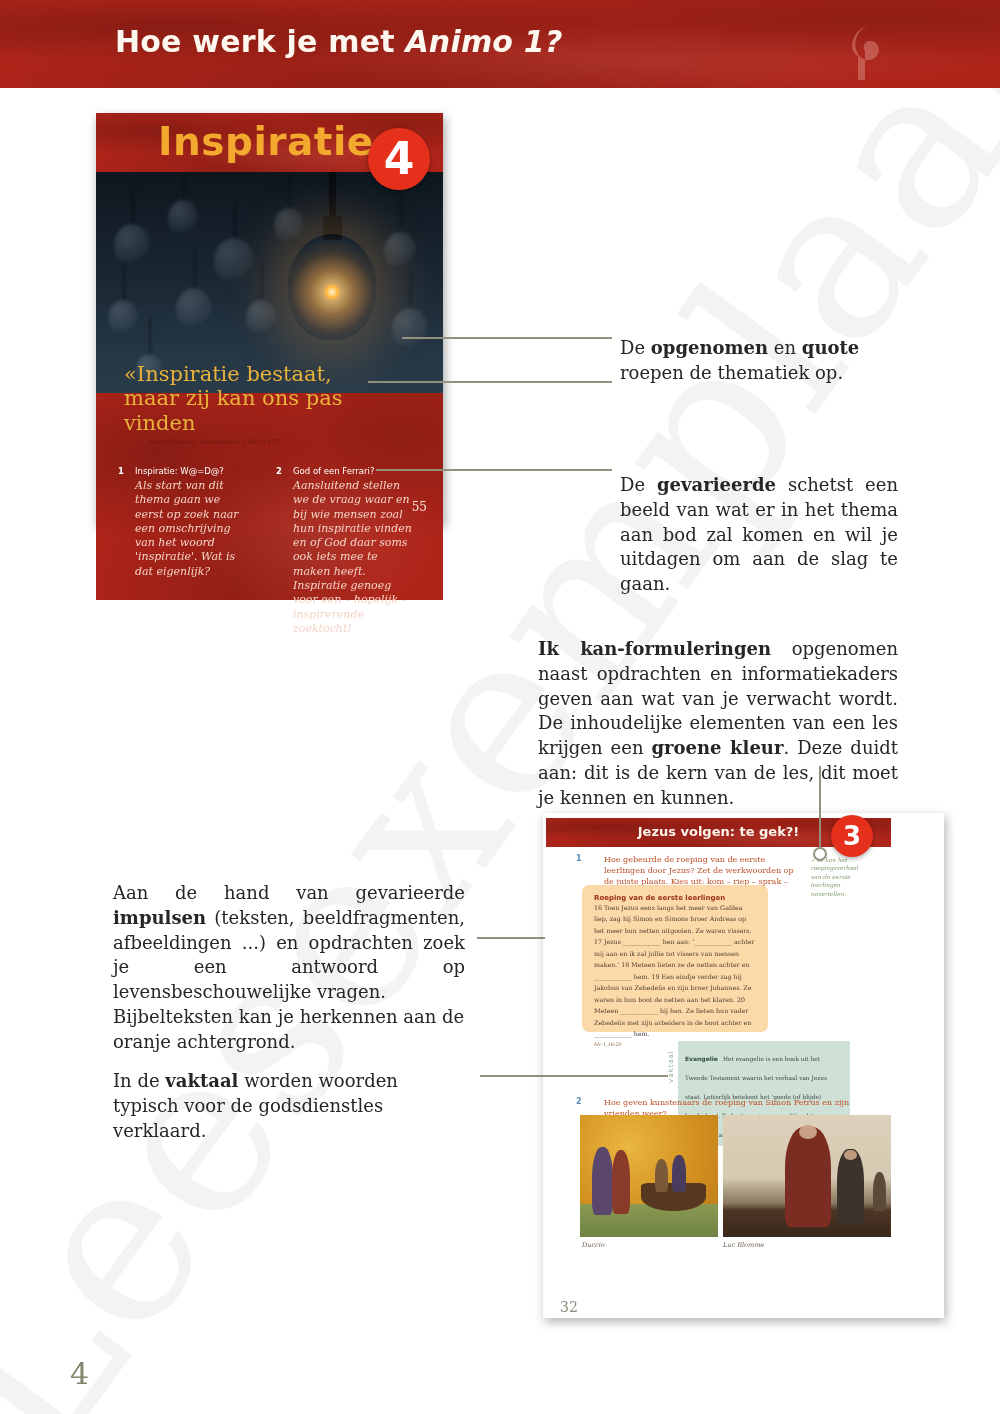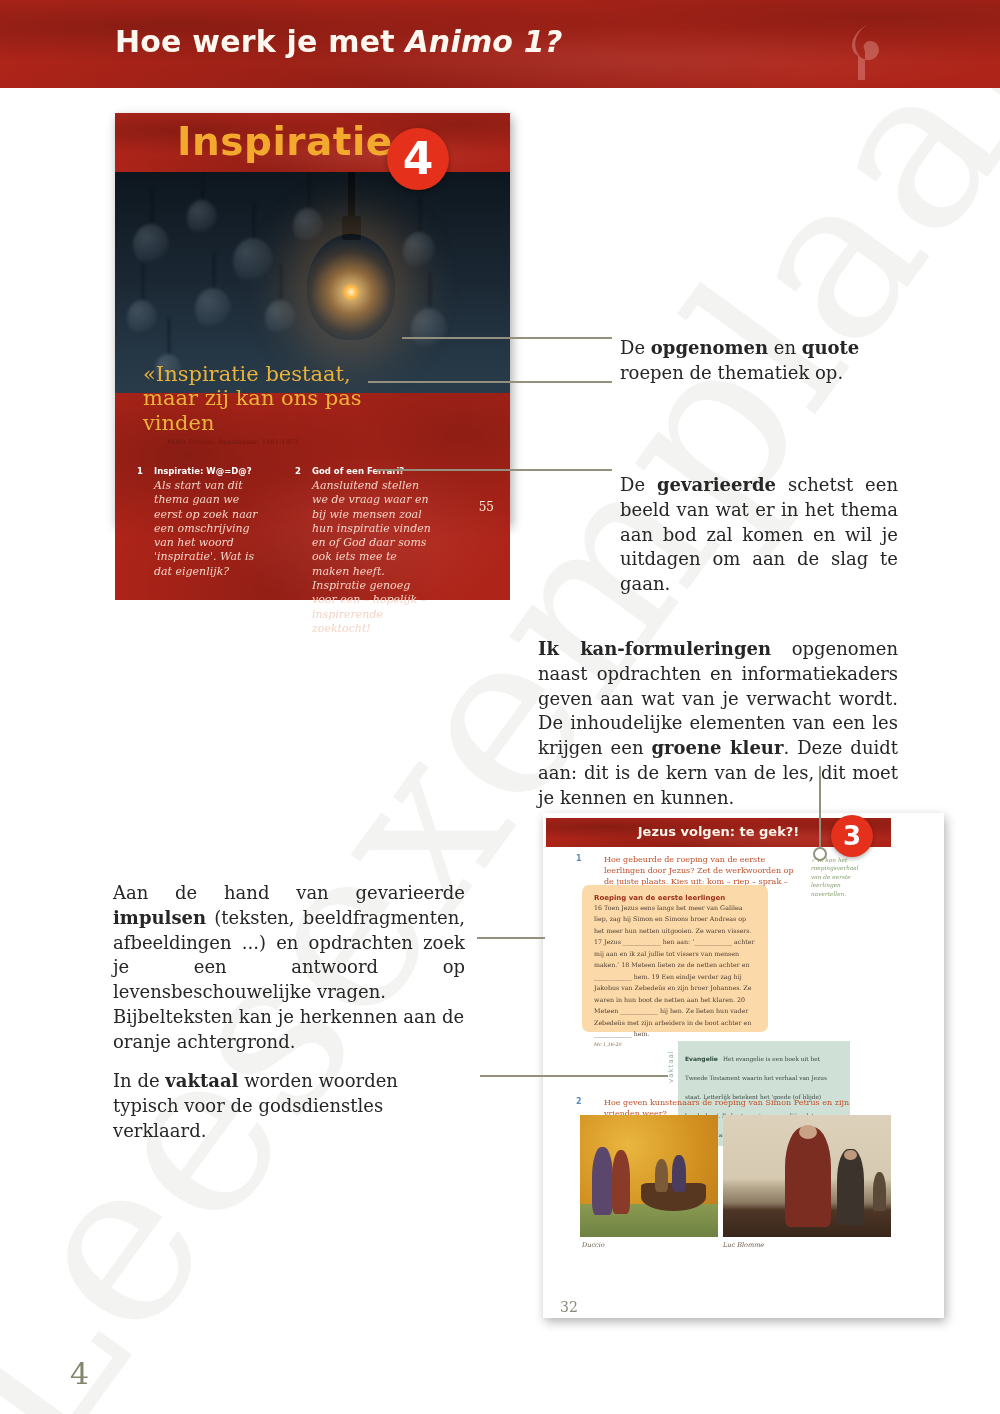--- a/index.html
+++ b/index.html
@@ -21,21 +21,21 @@
       radial-gradient(ellipse at 40% 95%, rgba(0,0,0,0.16), transparent 50%);}
 
   
   .topbar{left:0;top:0;width:1000px;height:88px;z-index:2;}
   .topbar h1{margin:0;position:absolute;left:115px;top:24px;font-family:"DejaVu Sans", sans-serif;
              font-weight:bold;font-size:30px;color:#fdf7ef;letter-spacing:0.2px;}
   .topbar h1 em{font-style:italic;}
   .logo-mark{position:absolute;right:118px;top:22px;opacity:0.35;}
 
   
-  .cover{left:115px;top:113px;width:347px;height:411px;z-index:2;box-shadow:2px 4px 10px rgba(0,0,0,0.35);padding-left:48px;}
+  .cover{left:96px;top:113px;width:347px;height:411px;z-index:2;box-shadow:2px 4px 10px rgba(0,0,0,0.35);}
   .cover-banner{position:absolute;left:0;top:0;width:100%;height:59px;}
   .cover-title{position:absolute;left:62px;top:6px;font-family:"DejaVu Sans", sans-serif;
                font-size:39px;font-weight:600;color:#f2a92e;letter-spacing:0.5px;}
   .cover-badge{position:absolute;left:272px;top:15px;width:62px;height:62px;border-radius:50%;
                background:#e5301c;box-shadow:0 2px 5px rgba(0,0,0,0.35);text-align:center;z-index:5;}
   .cover-badge span{font-family:"DejaVu Sans", sans-serif;font-size:44px;font-weight:bold;color:#fff;line-height:62px;}
   .cover-photo{position:absolute;left:0;top:59px;width:100%;height:221px;overflow:hidden;
      background:linear-gradient(180deg,#0d161e 0%,#18242f 40%,#243543 80%,#2a3c4a 100%);}
   .gb{position:absolute;border-radius:50%;
       background:radial-gradient(circle at 35% 30%, rgba(185,200,212,0.22), rgba(185,200,212,0.07) 60%, transparent 72%);
@@ -50,21 +50,21 @@
   .filament{position:absolute;left:228px;top:112px;width:16px;height:16px;border-radius:50%;
      background:radial-gradient(circle,#fff3c8 0%, #ffb23c 55%, transparent 80%);filter:blur(0.5px);}
   .cover-red{position:absolute;left:0;top:280px;width:100%;height:207px;}
   .cover-quote{position:absolute;left:28px;top:249px;width:292px;z-index:4;color:#e9b23a;
                font-size:21px;line-height:1.16;}
   .cq1,.cq2{}
   .cq3{text-align:right;}
   .cover-attr{position:absolute;left:52px;top:325px;font-size:6.5px;color:#6e170f;z-index:4;letter-spacing:0.2px;}
   .toc-item{position:absolute;z-index:4;color:#fff;}
   .toc-num{position:absolute;left:-17px;top:0;font-family:"DejaVu Sans", sans-serif;font-weight:bold;font-size:8.5px;}
-  .toc-title{font-family:"DejaVu Sans", sans-serif;font-weight:bold;font-size:8.5px;}
+  .toc-title{font-family:"DejaVu Sans", sans-serif;font-weight:normal;font-size:8.5px;}
   .toc-desc{margin-top:3px;font-style:italic;font-size:11px;line-height:1.3;color:#f4d4c6;}
   .cover-pageno{position:absolute;right:16px;bottom:10px;font-size:12px;color:#f7ecd9;z-index:4;}
 
   
   .cline{position:absolute;background:#93907e;z-index:6;}
   .ccircle{position:absolute;width:10px;height:10px;border:2px solid #93907e;border-radius:50%;
            background:#fff;z-index:6;}
 
   
   .ann{position:absolute;z-index:3;color:#262626;font-size:18px;line-height:1.38;}

